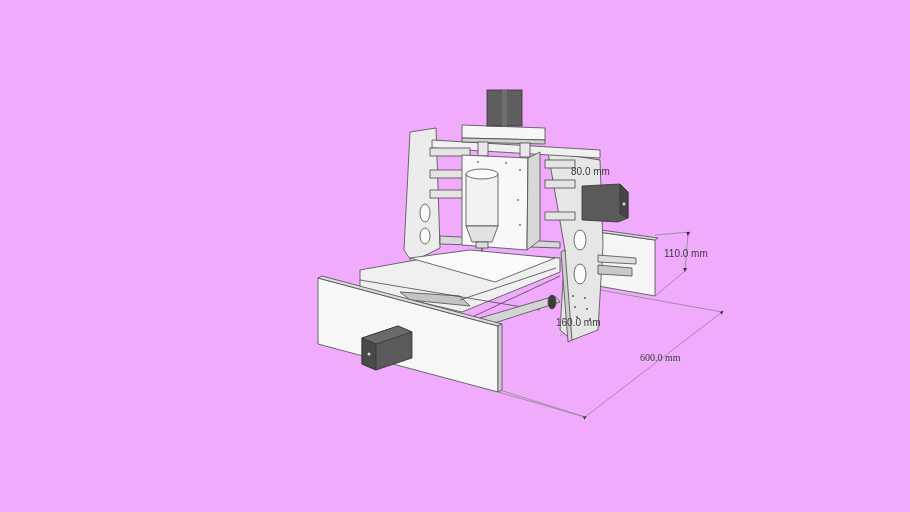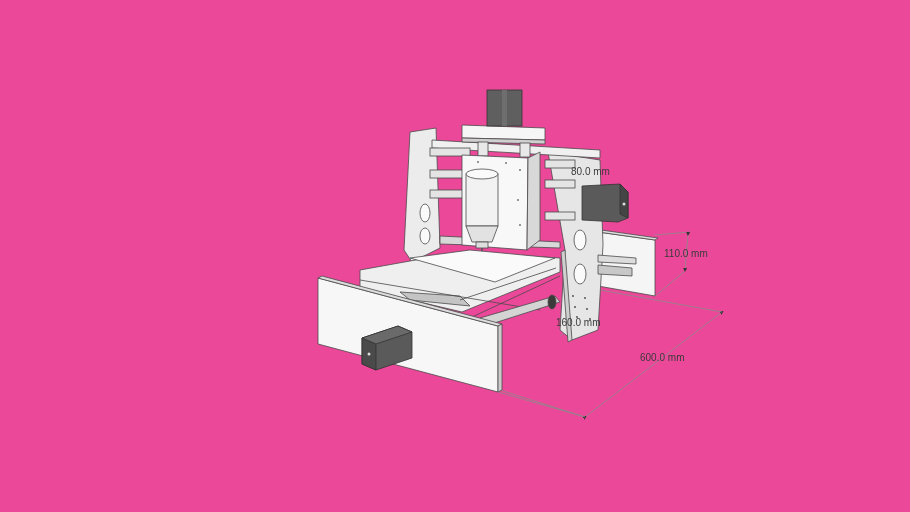--- a/index.html
+++ b/index.html
@@ -12,21 +12,21 @@
       height: 512px;
       position: relative;
       overflow: hidden;
       font-family: "Liberation Sans", sans-serif;
     }
     .viewport {
       position: absolute;
       left: 0; top: 0;
       width: 910px;
       height: 512px;
-      background: #ec4899;
+      background: #f0abfc;
     }
     svg.model {
       position: absolute;
       left: 0; top: 0;
       width: 910px;
       height: 512px;
     }
     .dim-label {
       position: absolute;
       font-size: 10px;
@@ -166,14 +166,14 @@
       <polygon points="362,338 398,326 412,332 412,358 376,370 362,364" fill="#5a5a5a"></polygon>
       <polygon points="362,338 376,344 376,370 362,364" fill="#4a4a4a"></polygon>
       <polygon points="362,338 398,326 412,332 376,344" fill="#6a6a6a"></polygon>
       <circle cx="369" cy="354" r="1.5" fill="#ddd" stroke="none"></circle>
     </g>
   </svg>
 
   <div class="dim-label" style="left:571px; top:167px;">80.0 mm</div>
   <div class="dim-label" style="left:664px; top:249px;">110.0 mm</div>
   <div class="dim-label" style="left:556px; top:318px;">160.0 mm</div>
-  <div class="dim-label" style="left:640px; top:353px;">600.0 mm</div>
+  <div class="dim-label" style="left:640px; top:353px;font-family:Liberation Serif, serif;">600.0 mm</div>
 </div>
 
 </body></html>

